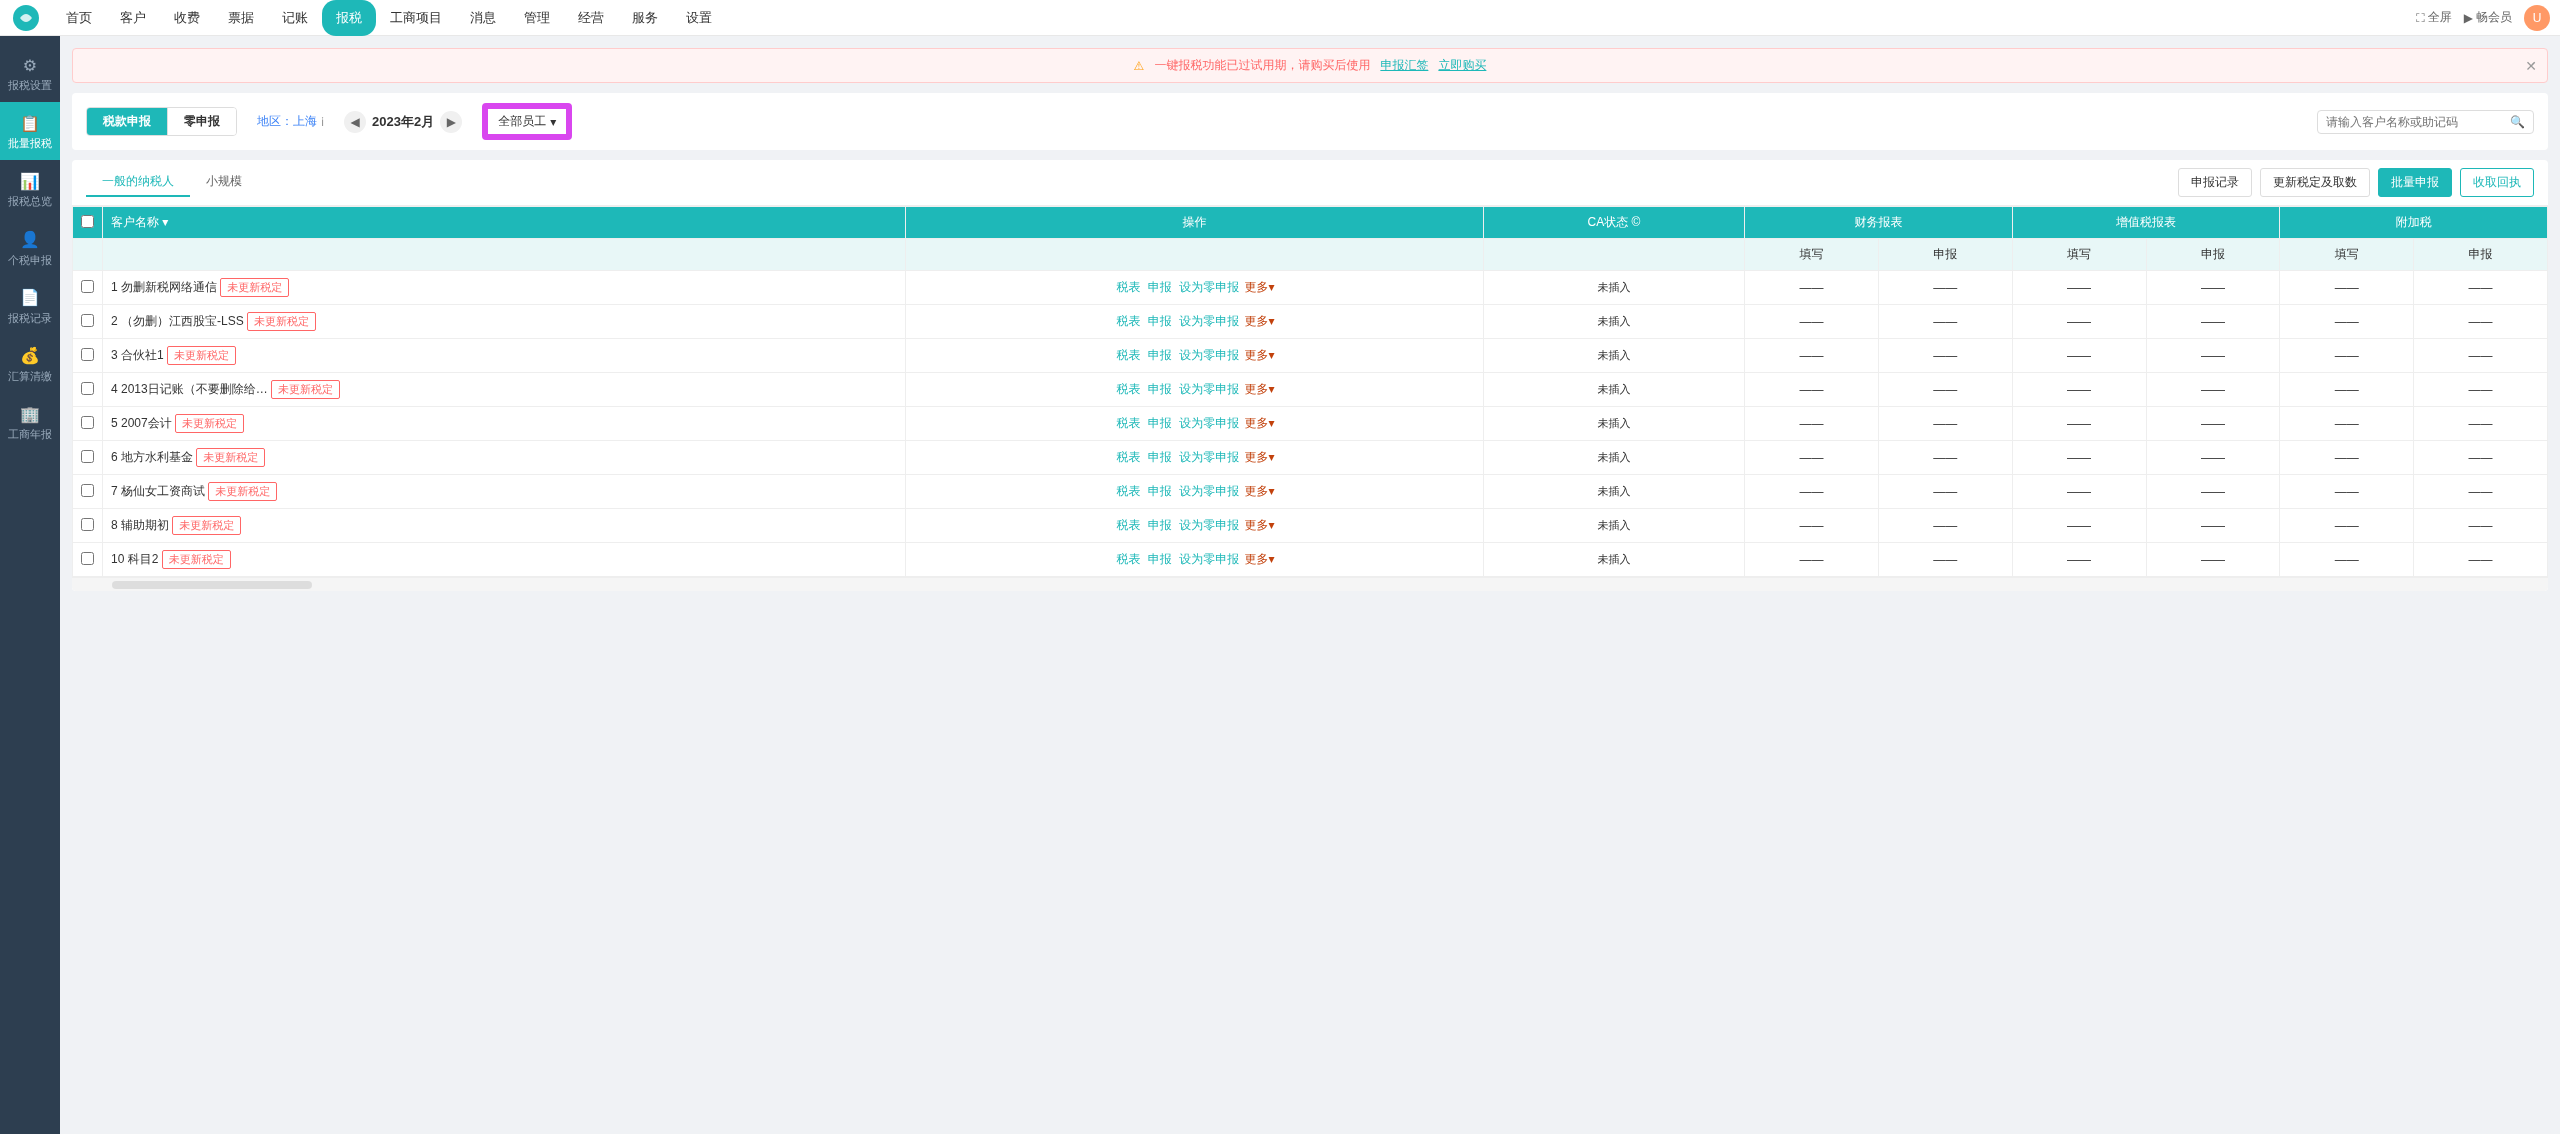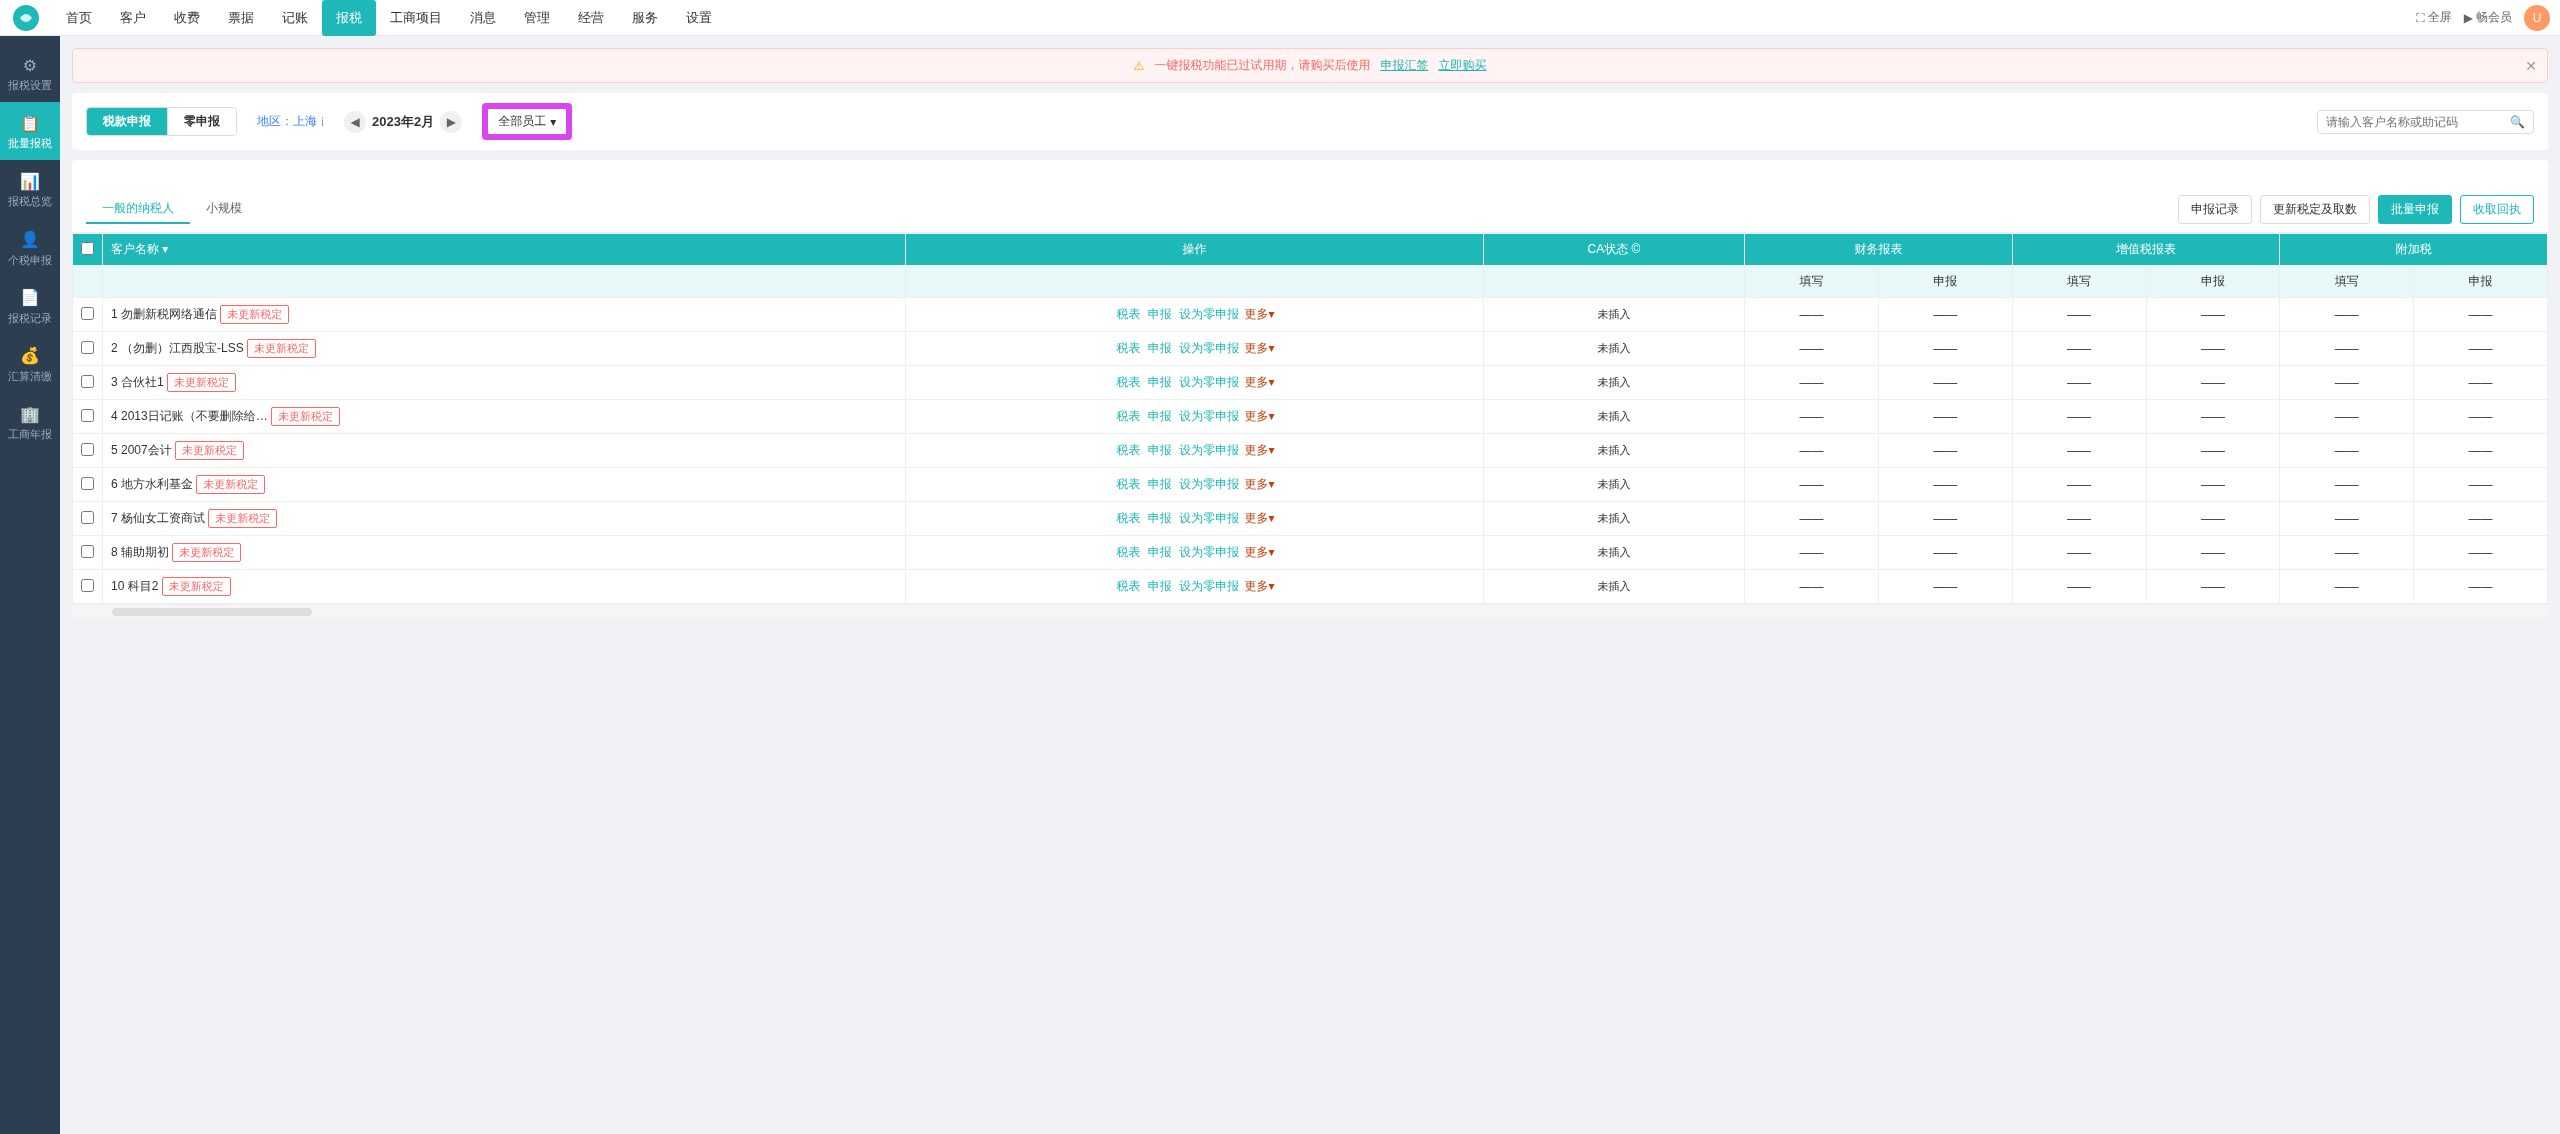--- a/index.html
+++ b/index.html
@@ -28,21 +28,21 @@
       padding: 0 14px;
       height: 36px;
       line-height: 36px;
       cursor: pointer;
       font-size: 13px;
       color: #333;
     }
     .top-nav-item.active {
       background: #1eb8b8;
       color: #fff;
-      border-radius: 3px;
+      border-radius: 14px;
     }
     .top-nav-right {
       margin-left: auto;
       display: flex;
       align-items: center;
       gap: 12px;
       font-size: 12px;
       color: #666;
     }
     .top-nav-right .fullscreen-btn, .top-nav-right .upgrade-btn {
@@ -191,21 +191,20 @@
       border-radius: 4px;
       overflow: hidden;
     }
 
     
     .table-topbar {
       display: flex; align-items: center;
       padding: 8px 14px;
       border-bottom: 1px solid #eee;
       gap: 10px;
-      margin-top: 27px;
     }
     .taxpayer-tabs { display: flex; gap: 0; }
     .taxpayer-tab {
       padding: 5px 16px;
       cursor: pointer;
       font-size: 12px;
       border-bottom: 2px solid transparent;
       color: #666;
     }
     .taxpayer-tab.active { border-bottom: 2px solid #1eb8b8; color: #1eb8b8; }

